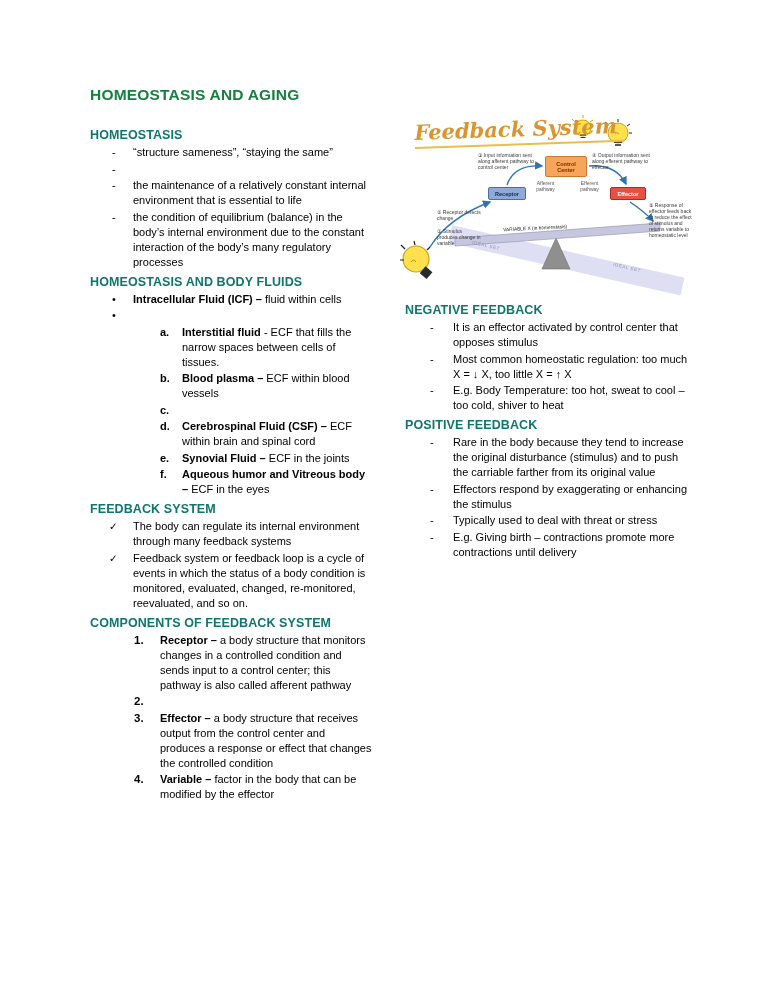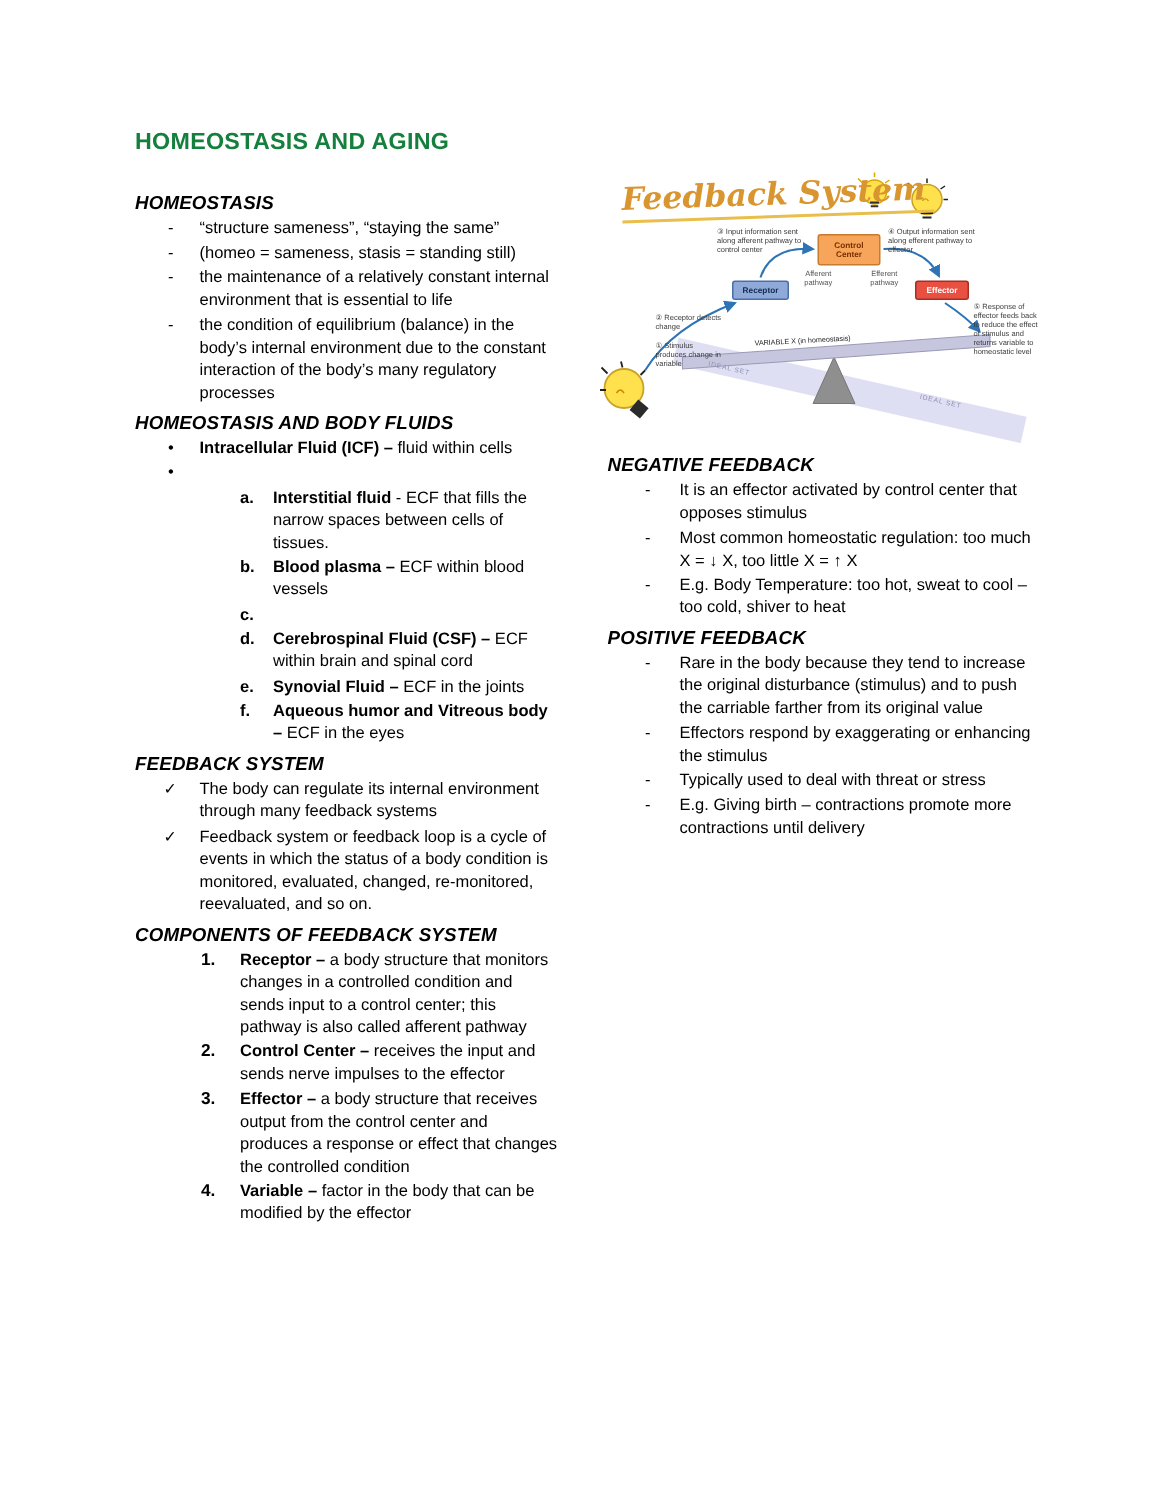--- a/index.html
+++ b/index.html
@@ -16,22 +16,22 @@
   .title {
     position:absolute; left:90px; top:86px;
     font-size:15.5px; font-weight:bold; color:#15803d; letter-spacing:.2px;
   }
 
   .col { position:absolute; }
   .col-left  { left:90px;  top:128px; width:283px; }
   .col-right { left:405px; top:303px; width:287px; }
 
   .h2 {
-    font-size:12.5px; font-weight:bold; color:#000000;
-    margin:5px 0 3px 0; letter-spacing:.1px;font-style:italic;
+    font-size:12.5px; font-weight:bold; color:#0f766e;
+    margin:5px 0 3px 0; letter-spacing:.1px;
   }
   .h2:first-child { margin-top:0; }
 
   .li { display:flex; font-size:11px; line-height:15px; margin-bottom:1.5px; }
   .li .mk { flex:0 0 auto; }
   .li .tx { flex:1 1 auto; }
   .b { font-weight:bold; }
 
   .li.dash, .li.bullet { padding-left:22px; }
   .li.dash .mk, .li.bullet .mk { width:21px; }
@@ -92,21 +92,20 @@
   <div class="col col-left">
 
     <div class="h2">HOMEOSTASIS</div>
 
     <div class="li dash">
       <span class="mk">-</span>
       <span class="tx">“structure sameness”, “staying the same”</span>
     </div>
     <div class="li dash">
       <span class="mk">-</span>
-      <span class="tx">(homeo = sameness, stasis = standing still)</span>
     </div>
     <div class="li dash">
       <span class="mk">-</span>
       <span class="tx">the maintenance of a relatively constant internal environment that is essential to life</span>
     </div>
     <div class="li dash">
       <span class="mk">-</span>
       <span class="tx">the condition of equilibrium (balance) in the body’s internal environment due to the constant interaction of the body’s many regulatory processes</span>
     </div>
 
@@ -156,21 +155,20 @@
     </div>
 
     <div class="h2">COMPONENTS OF FEEDBACK SYSTEM</div>
 
     <div class="li num">
       <span class="mk">1.</span>
       <span class="tx"><span class="b">Receptor –</span><span> a body structure that monitors changes in a controlled condition and sends input to a control center; this pathway is also called afferent pathway</span></span>
     </div>
     <div class="li num">
       <span class="mk">2.</span>
-      <span class="tx"><span class="b">Control Center –</span><span> receives the input and sends nerve impulses to the effector</span></span>
     </div>
     <div class="li num">
       <span class="mk">3.</span>
       <span class="tx"><span class="b">Effector –</span><span> a body structure that receives output from the control center and produces a response or effect that changes the controlled condition</span></span>
     </div>
     <div class="li num">
       <span class="mk">4.</span>
       <span class="tx"><span class="b">Variable –</span><span> factor in the body that can be modified by the effector</span></span>
     </div>
   </div>

